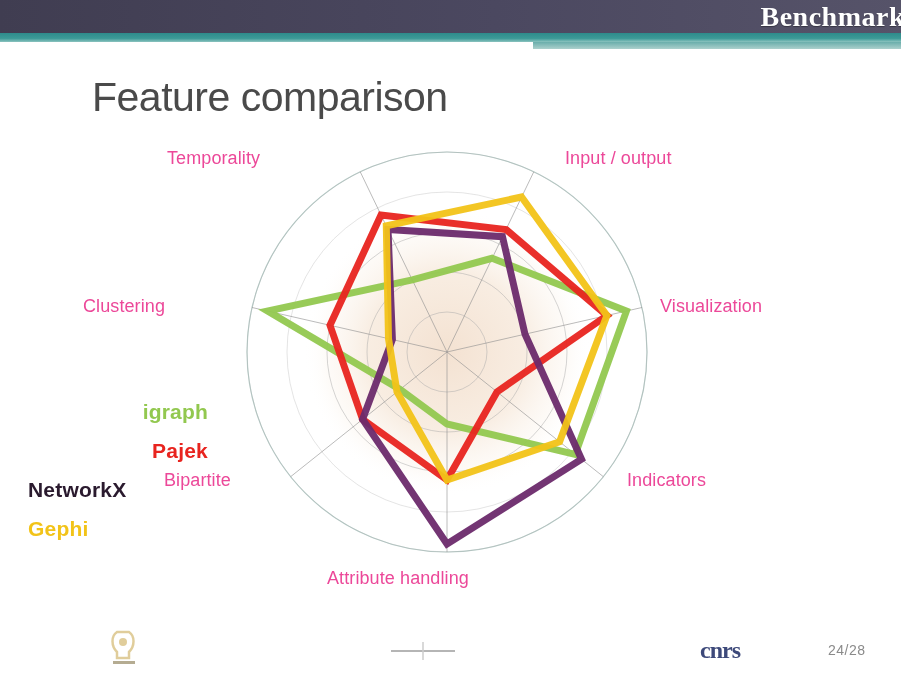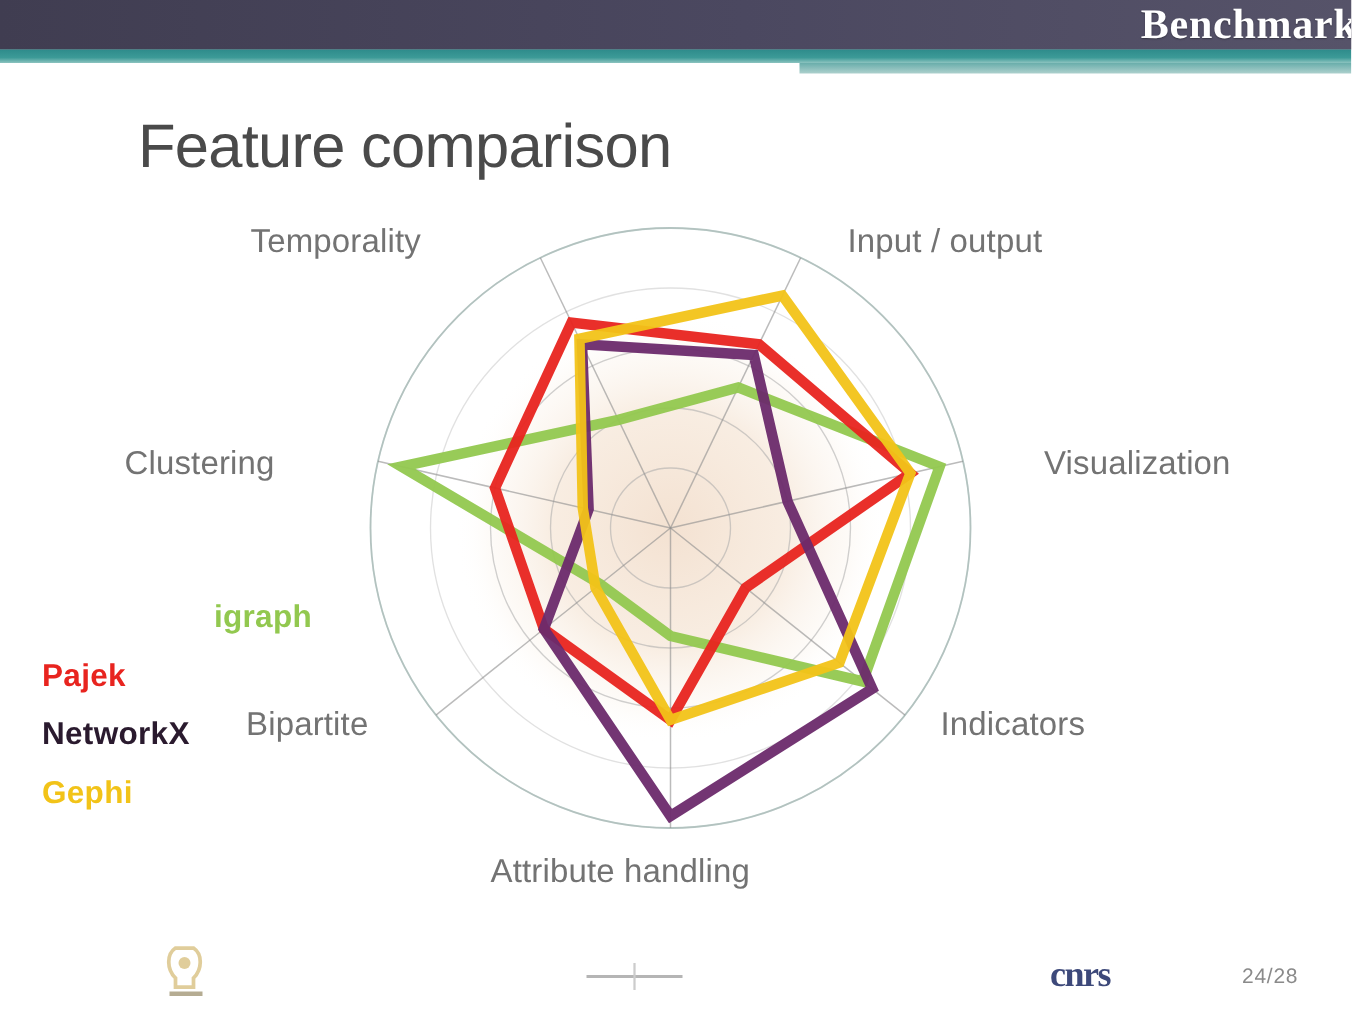--- a/index.html
+++ b/index.html
@@ -100,22 +100,22 @@
     left: 195px;
     top: 128px;
     width: 510px;
     height: 470px;
   }
   #radar-svg { display: block; }
 
   
   .axis-label {
     position: absolute;
-    font-size: 22px;
-    color: #737373;
+    font-size: 18px;
+    color: #ec4899;
     white-space: nowrap;
     letter-spacing: .1px;
   }
 
   
   #footer-logo-left {
     position: absolute;
     left: 103px;
     top: 628px;
     width: 48px;
@@ -161,21 +161,21 @@
   </div>
   <div id="header-teal"></div>
   <div id="header-teal-step"></div>
 
   <div id="slide-title">Feature comparison</div>
 
   <div id="legend">
     <div class="legend-item" style="color: rgb(146, 200, 79); text-align: right;">
       <span>igraph</span>
     </div>
-    <div class="legend-item" style="color: rgb(232, 36, 31);">
+    <div class="legend-item" style="color: rgb(232, 36, 31); text-align: right;">
       <span>Pajek</span>
     </div>
     <div class="legend-item" style="color: rgb(42, 26, 46);">
       <span>NetworkX</span>
     </div>
     <div class="legend-item" style="color: rgb(242, 195, 24);">
       <span>Gephi</span>
     </div>
   </div>
 
@@ -212,21 +212,21 @@
       <g id="radar-series">
           <polygon points="297.1,130.3 431.4,183.1 380.2,326.3 252.0,296.0 205.1,261.4 72.6,183.1 217.3,151.9" fill="none" stroke="#92c84f" stroke-width="7" stroke-linejoin="miter" stroke-linecap="round" opacity="0.95"></polygon>
           <polygon points="311.0,101.5 411.9,187.5 302.0,263.9 252.0,352.0 167.6,291.3 135.0,197.3 186.0,87.1" fill="none" stroke="#e8241f" stroke-width="7" stroke-linejoin="miter" stroke-linecap="round" opacity="0.95"></polygon>
           <polygon points="307.5,108.7 330.0,206.2 386.5,331.2 252.0,416.0 167.6,291.3 197.4,211.5 193.0,101.5" fill="none" stroke="#6b2a6b" stroke-width="7" stroke-linejoin="miter" stroke-linecap="round" opacity="0.95"></polygon>
           <polygon points="326.6,69.0 411.9,187.5 364.6,313.8 252.0,352.0 202.0,263.9 193.5,210.6 191.3,97.9" fill="none" stroke="#f2c318" stroke-width="7" stroke-linejoin="miter" stroke-linecap="round" opacity="0.95"></polygon>
         </g>
     </svg>
   </div>
 
   <div class="axis-label" style="left:565px; top:148px;">Input / output</div>
-  <div class="axis-label" style="left:696px; top:296px;text-align:center;">Visualization</div>
+  <div class="axis-label" style="left:660px; top:296px;text-align:center;">Visualization</div>
   <div class="axis-label" style="left:627px; top:470px;">Indicators</div>
   <div class="axis-label" style="left:327px; top:568px;">Attribute handling</div>
   <div class="axis-label" style="left:164px; top:470px;">Bipartite</div>
   <div class="axis-label" style="left:83px;  top:296px;">Clustering</div>
   <div class="axis-label" style="left:167px; top:148px;">Temporality</div>
 
   <svg id="footer-logo-left" viewBox="0 0 48 40">
     <path d="M14 4 C8 8, 8 18, 14 24 L14 30 L26 30 L26 24 C32 18, 32 8, 26 4 Z" fill="none" stroke="#c8a64a" stroke-width="2.5"></path>
     <circle cx="20" cy="14" r="4" fill="#c8a64a"></circle>
     <rect x="10" y="33" width="22" height="3" fill="#7a6a3a"></rect>

